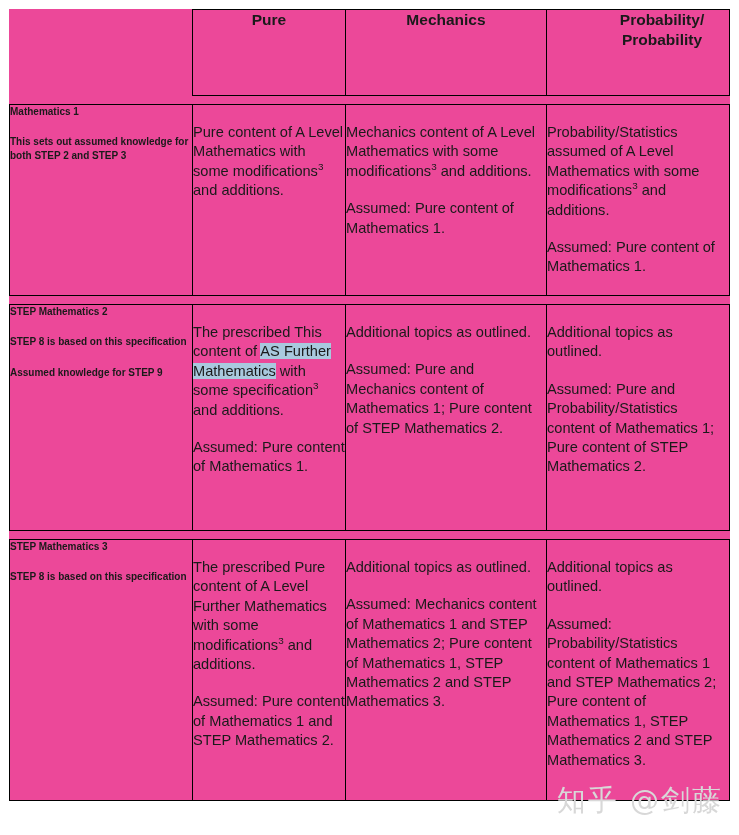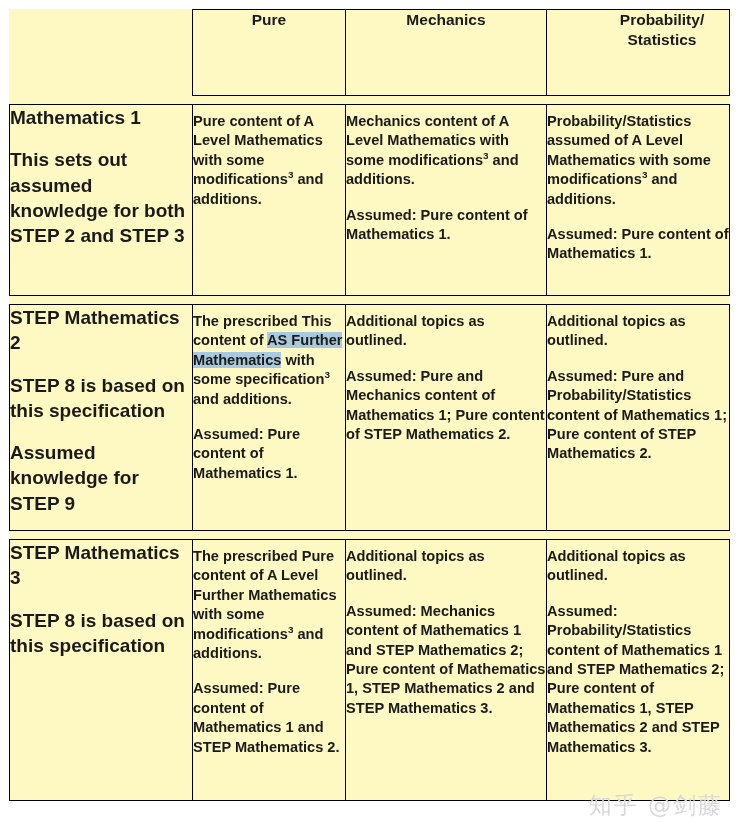--- a/index.html
+++ b/index.html
@@ -22,21 +22,21 @@
     top: 9px;
     width: 721px;
     border-collapse: separate;
     border-spacing: 0;
     table-layout: fixed;
   }
 
   .doc-table td {
     vertical-align: top;
     padding: 0;
-    background: #fef9c3;
+    background: #ec4899;
   }
 
   
   .col-1 { width: 183px; }
   .col-2 { width: 153px; }
   .col-3 { width: 201px; }
   .col-4 { width: 184px; }
 
   
   .hdr-blank {
@@ -79,33 +79,32 @@
   .body-cell.last {
     border-right: 1.4px solid #000000;
   }
 
   .r1 .body-cell { height: 190px; }
   .r2 .body-cell { height: 225px; }
   .r3 .body-cell { height: 260px; }
 
   .label-cell {
     font-weight: bold;
-    font-size: 19px;
+    font-size: 10px;
     line-height: 1.33;
   }
   .label-cell .lbl {
     margin: 0 0 17px 0;
   }
   .label-cell .lbl:last-child {
     margin-bottom: 0;
   }
 
   .para {
-    margin: 7px 0 16px 0;
-    font-weight: bold;
+    margin: 18px 0 16px 0;
   }
   .para:last-child {
     margin-bottom: 0;
   }
 
   sup {
     font-size: 0.68em;
     vertical-align: super;
     line-height: 0;
   }
@@ -113,21 +112,21 @@
   .hl {
     background: #a9c9de;
     box-decoration-break: clone;
     -webkit-box-decoration-break: clone;
   }
 
   .watermark {
     position: absolute;
     right: 16px;
     bottom: 14px;
-    font-size: 23px;
+    font-size: 29px;
     color: #d8d8d8;
     letter-spacing: 2px;
     font-family: "DejaVu Sans", sans-serif;
     user-select: none;
     white-space: nowrap;
   }
 </style>
 </head>
 <body>
 
@@ -143,21 +142,21 @@
       <tr>
     <td class="hdr-blank"></td>
     <td class="hdr-cell">
       <span>Pure</span>
     </td>
     <td class="hdr-cell">
       <span>Mechanics</span>
     </td>
     <td class="hdr-cell last">
       <span>Probability/</span><br>
-      <span>Statistics</span>
+      <span>Probability</span>
     </td>
   </tr>
 
   <tr class="gap-row">
     <td></td>
     <td></td>
     <td></td>
     <td></td>
   </tr>
 

